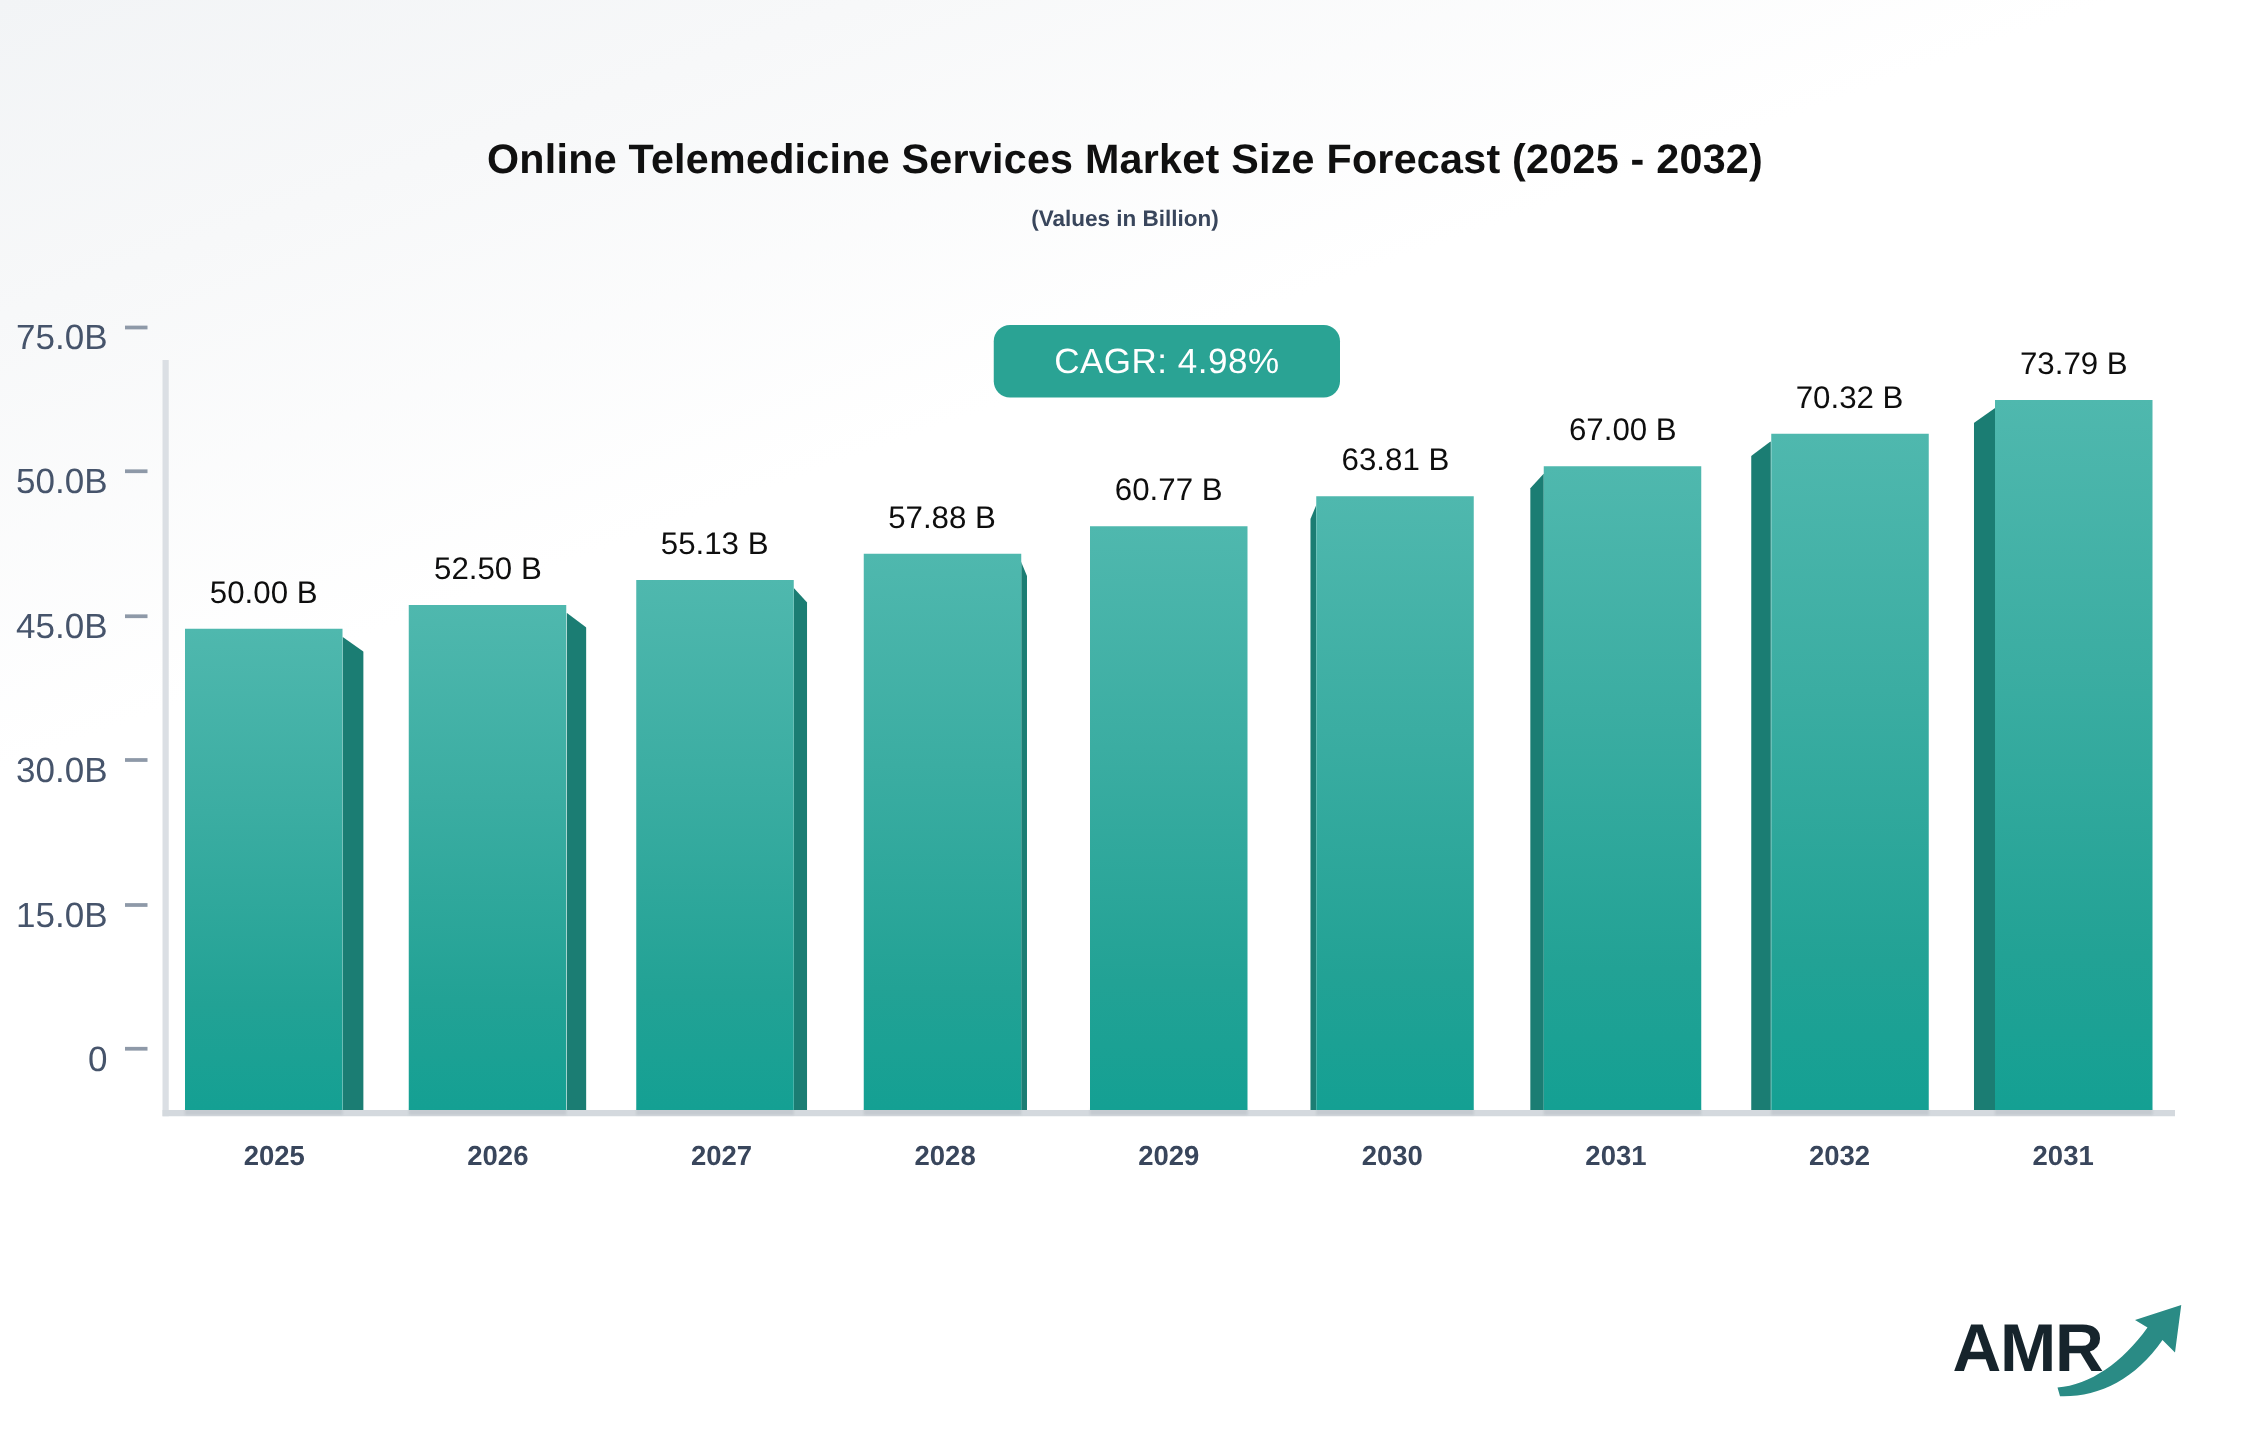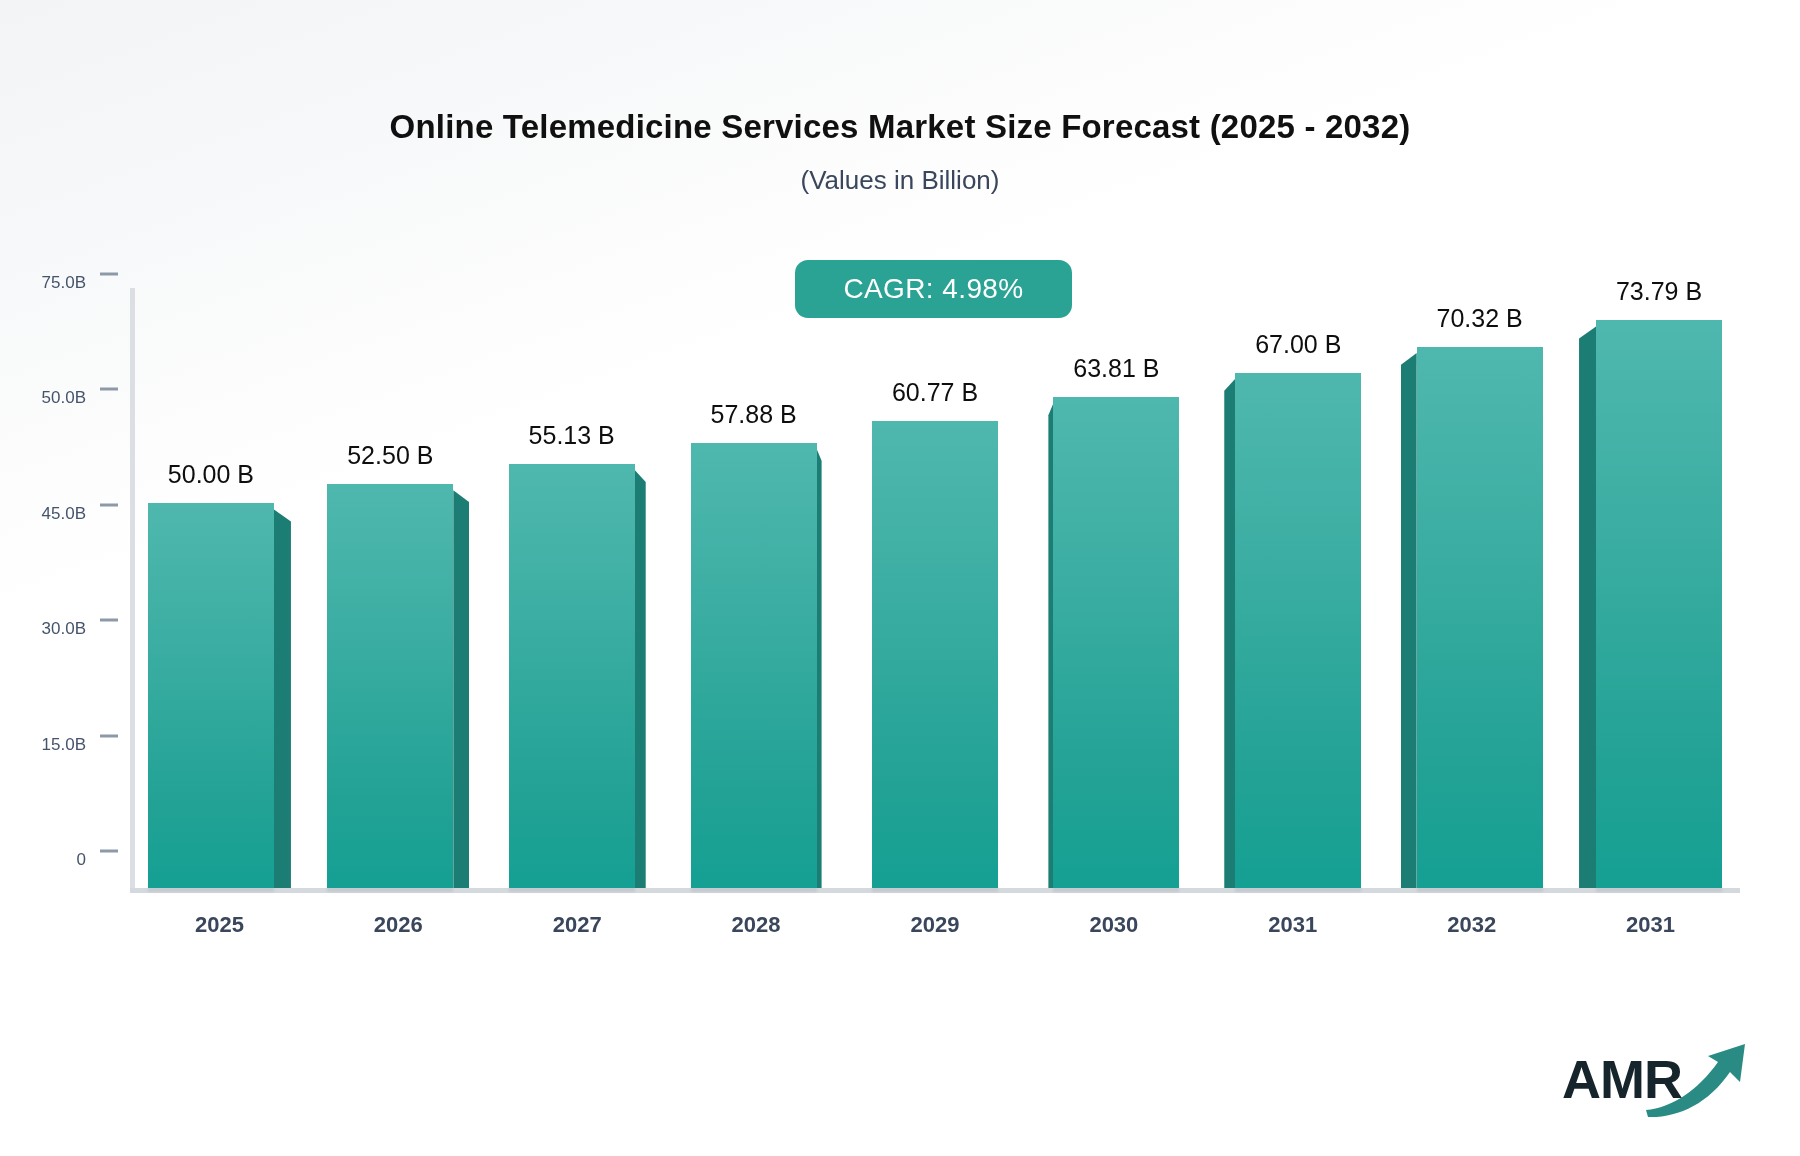--- a/index.html
+++ b/index.html
@@ -30,22 +30,22 @@
   }
   #chart-title {
     font-size: 33px;
     font-weight: bold;
     color: #101010;
     letter-spacing: 0.2px;
     white-space: nowrap;
   }
   #chart-subtitle {
     margin-top: 19px;
-    font-size: 26px;
-    font-weight: normal;
+    font-size: 18px;
+    font-weight: bold;
     color: #39465c;
     white-space: nowrap;
   }
 
   
   #cagr-badge {
     position: absolute;
     top: 260px;
     left: 795px;
     width: 277px;
@@ -97,21 +97,21 @@
     right: 100%;
     transform: translateY(-50%);
     display: flex;
     align-items: center;
     justify-content: flex-end;
     white-space: nowrap;
     width: 130px;
     padding-right: 12px;
   }
   .y-tick .tick-text {
-    font-size: 17px;
+    font-size: 28px;
     color: #46546b;
     margin-right: 14px;
     margin-top: 17px;
   }
   .y-tick .tick-dash {
     display: block;
     width: 18px;
     height: 3px;
     background: #8e99a8;
   }

